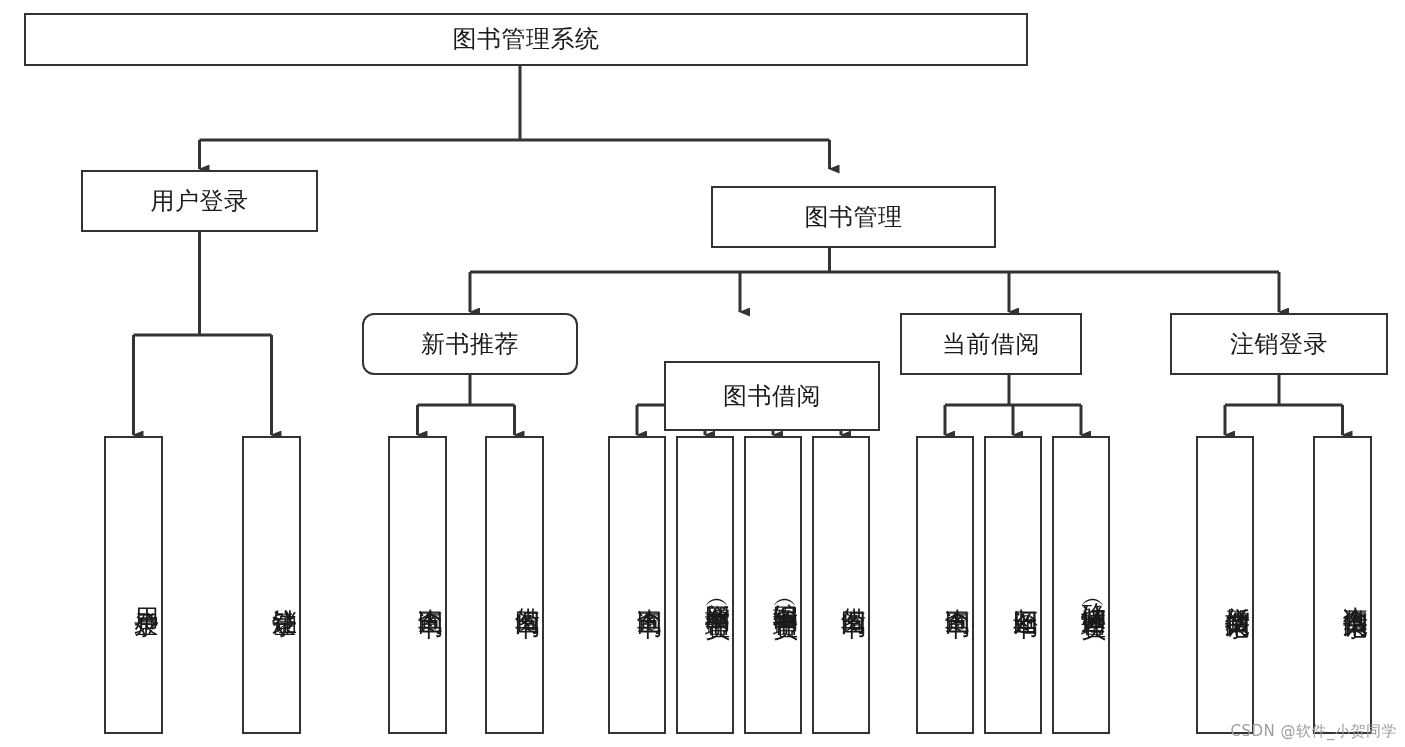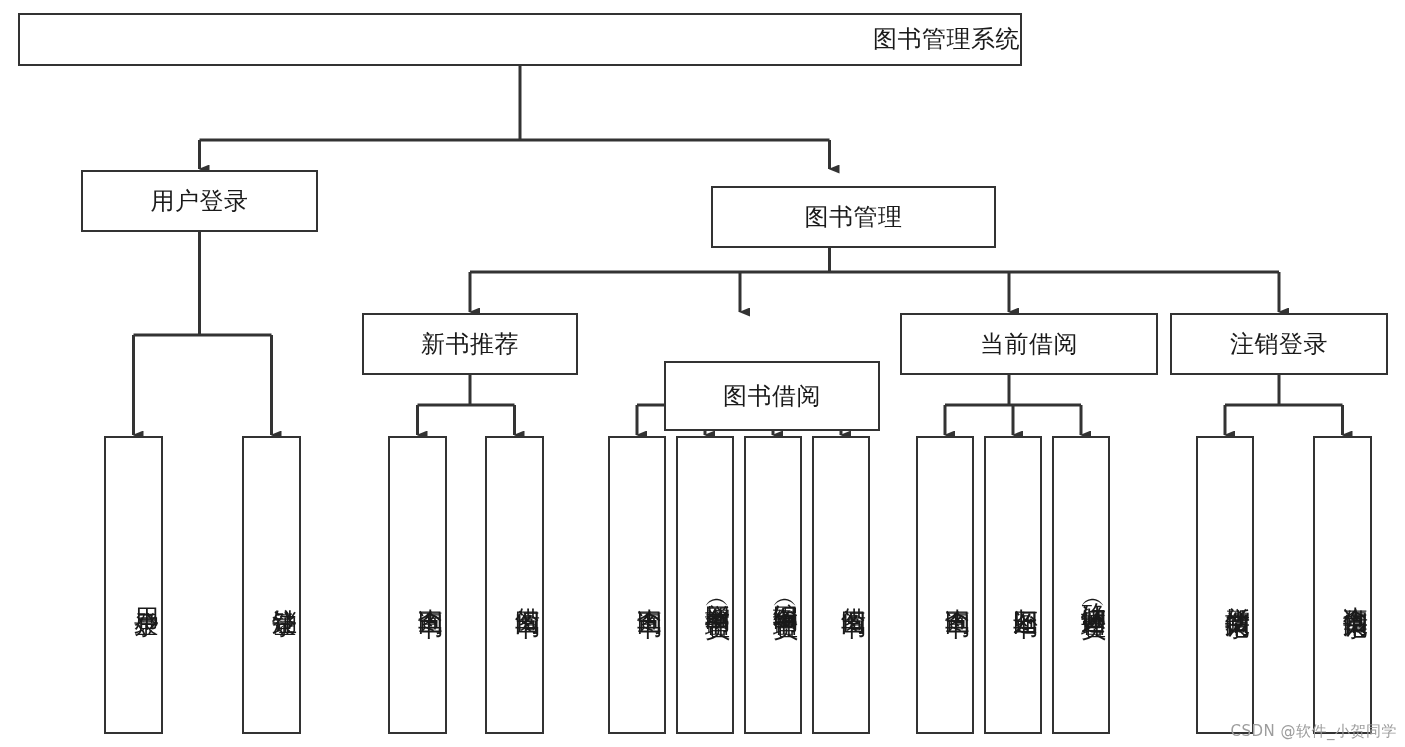--- a/index.html
+++ b/index.html
@@ -110,36 +110,36 @@
         <path d="M 1013 405 L 1013 435" marker-end="url(#arrowhead)"></path>
         <path d="M 1081 405 L 1081 435" marker-end="url(#arrowhead)"></path>
         <path d="M 1279 375 L 1279 405"></path>
         <path d="M 1225 405 L 1342.5 405"></path>
         <path d="M 1225 405 L 1225 435" marker-end="url(#arrowhead)"></path>
         <path d="M 1342.5 405 L 1342.5 435" marker-end="url(#arrowhead)"></path>
       </g>
   </svg>
 
   <div id="node-layer">
-      <div class="node horiz" id="node-root" style="left: 18px; top: 13px; width: 1004px; height: 53px; justify-content: flex-end;">
+      <div class="node horiz" id="node-root" style="left: 24px; top: 13px; width: 1004px; height: 53px;">
         <span class="node-label">图书管理系统</span>
       </div>
       <div class="node horiz" id="node-l2_0" style="left: 81px; top: 170px; width: 237px; height: 62px;">
         <span class="node-label">用户登录</span>
       </div>
       <div class="node horiz" id="node-l2_1" style="left: 711px; top: 186px; width: 285px; height: 62px;">
         <span class="node-label">图书管理</span>
       </div>
-      <div class="node horiz" id="node-l3_0" style="left: 362px; top: 313px; width: 216px; height: 62px;">
+      <div class="node horiz" id="node-l3_0" style="left: 362px; top: 313px; width: 216px; height: 62px; border-radius: 12px;">
         <span class="node-label">新书推荐</span>
       </div>
       <div class="node horiz" id="node-l3_1" style="left: 664px; top: 313px; width: 216px; height: 70px; margin-top: 48px;">
         <span class="node-label">图书借阅</span>
       </div>
-      <div class="node horiz" id="node-l3_2" style="left: 900px; top: 313px; width: 258px; height: 62px;">
+      <div class="node horiz" id="node-l3_2" style="left: 900px; top: 313px; width: 182px; height: 62px;">
         <span class="node-label">当前借阅</span>
       </div>
       <div class="node horiz" id="node-l3_3" style="left: 1170px; top: 313px; width: 218px; height: 62px;">
         <span class="node-label">注销登录</span>
       </div>
       <div class="node vert" id="node-leaf_0" style="left: 104px; top: 436px; width: 59px; height: 298px;">
         <span class="node-label">用户登录</span>
       </div>
       <div class="node vert" id="node-leaf_1" style="left: 242px; top: 436px; width: 59px; height: 298px;">
         <span class="node-label">注销登录</span>

